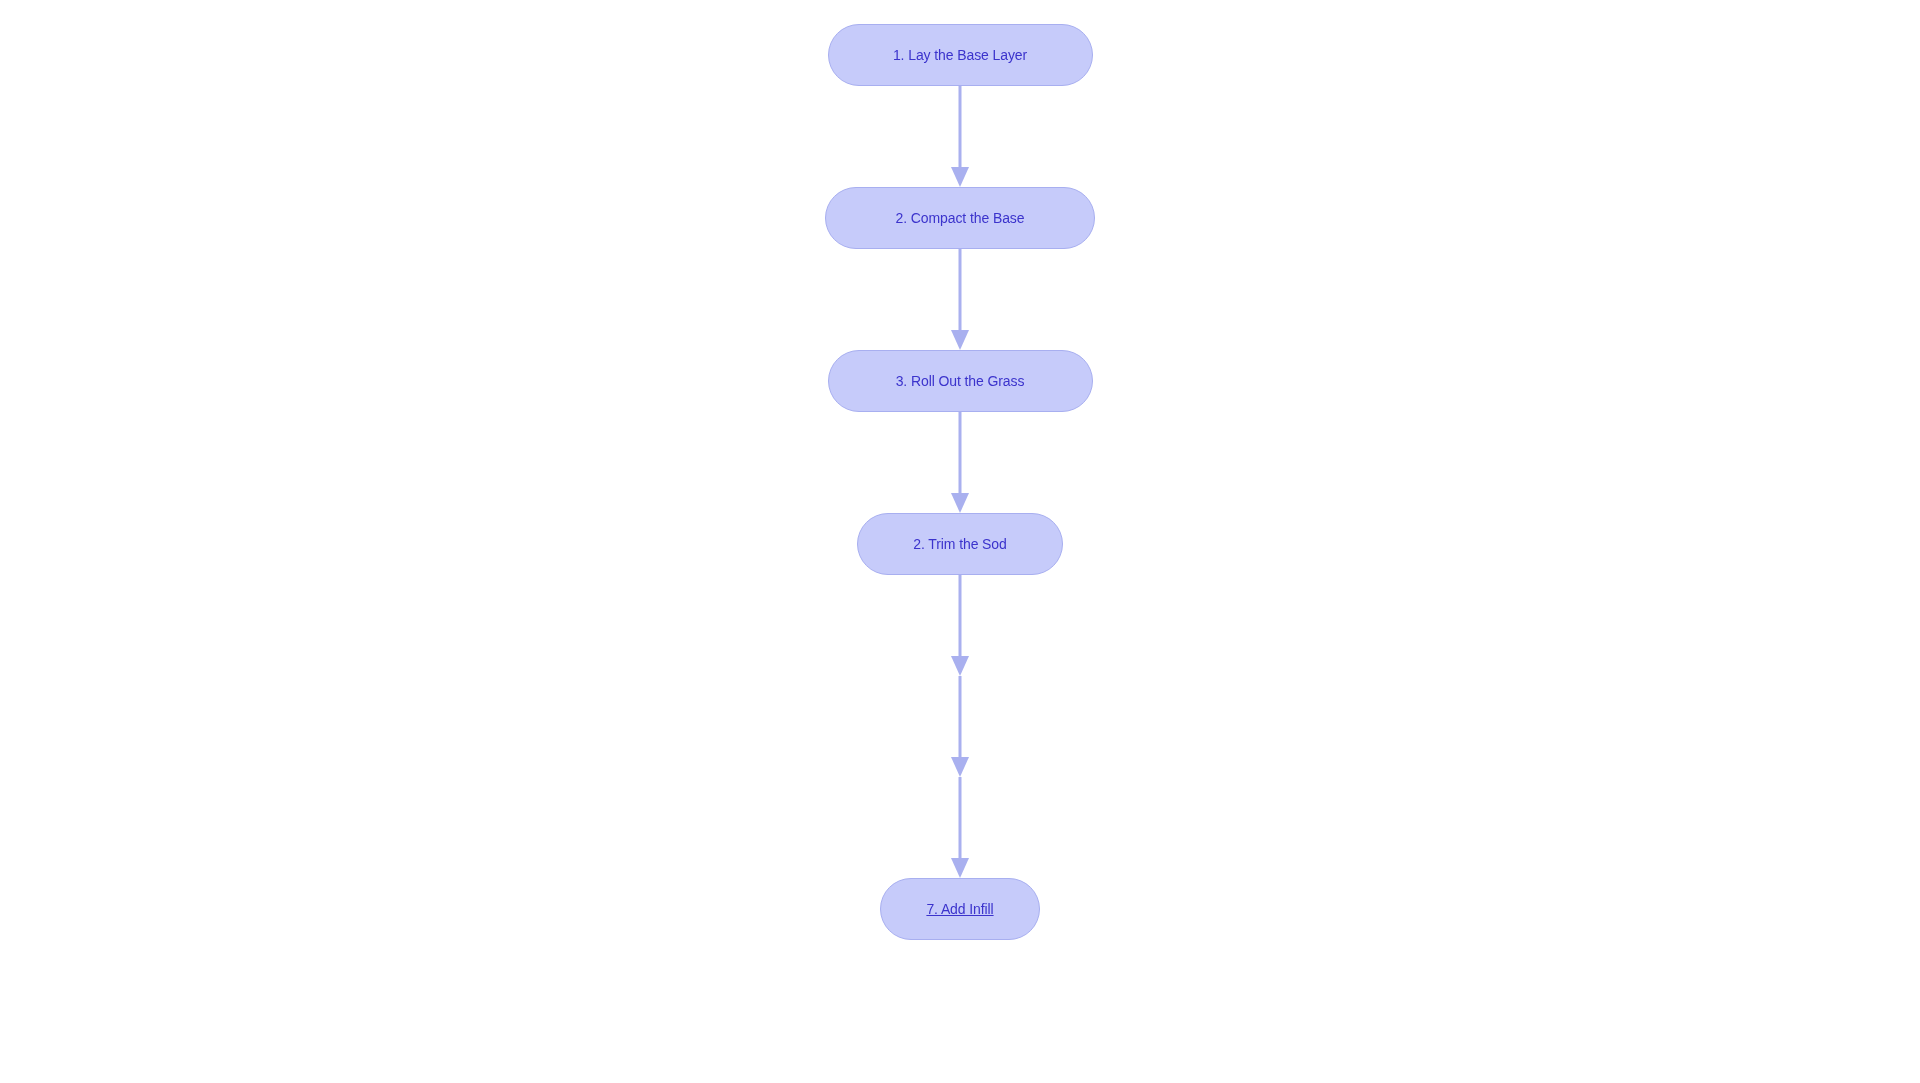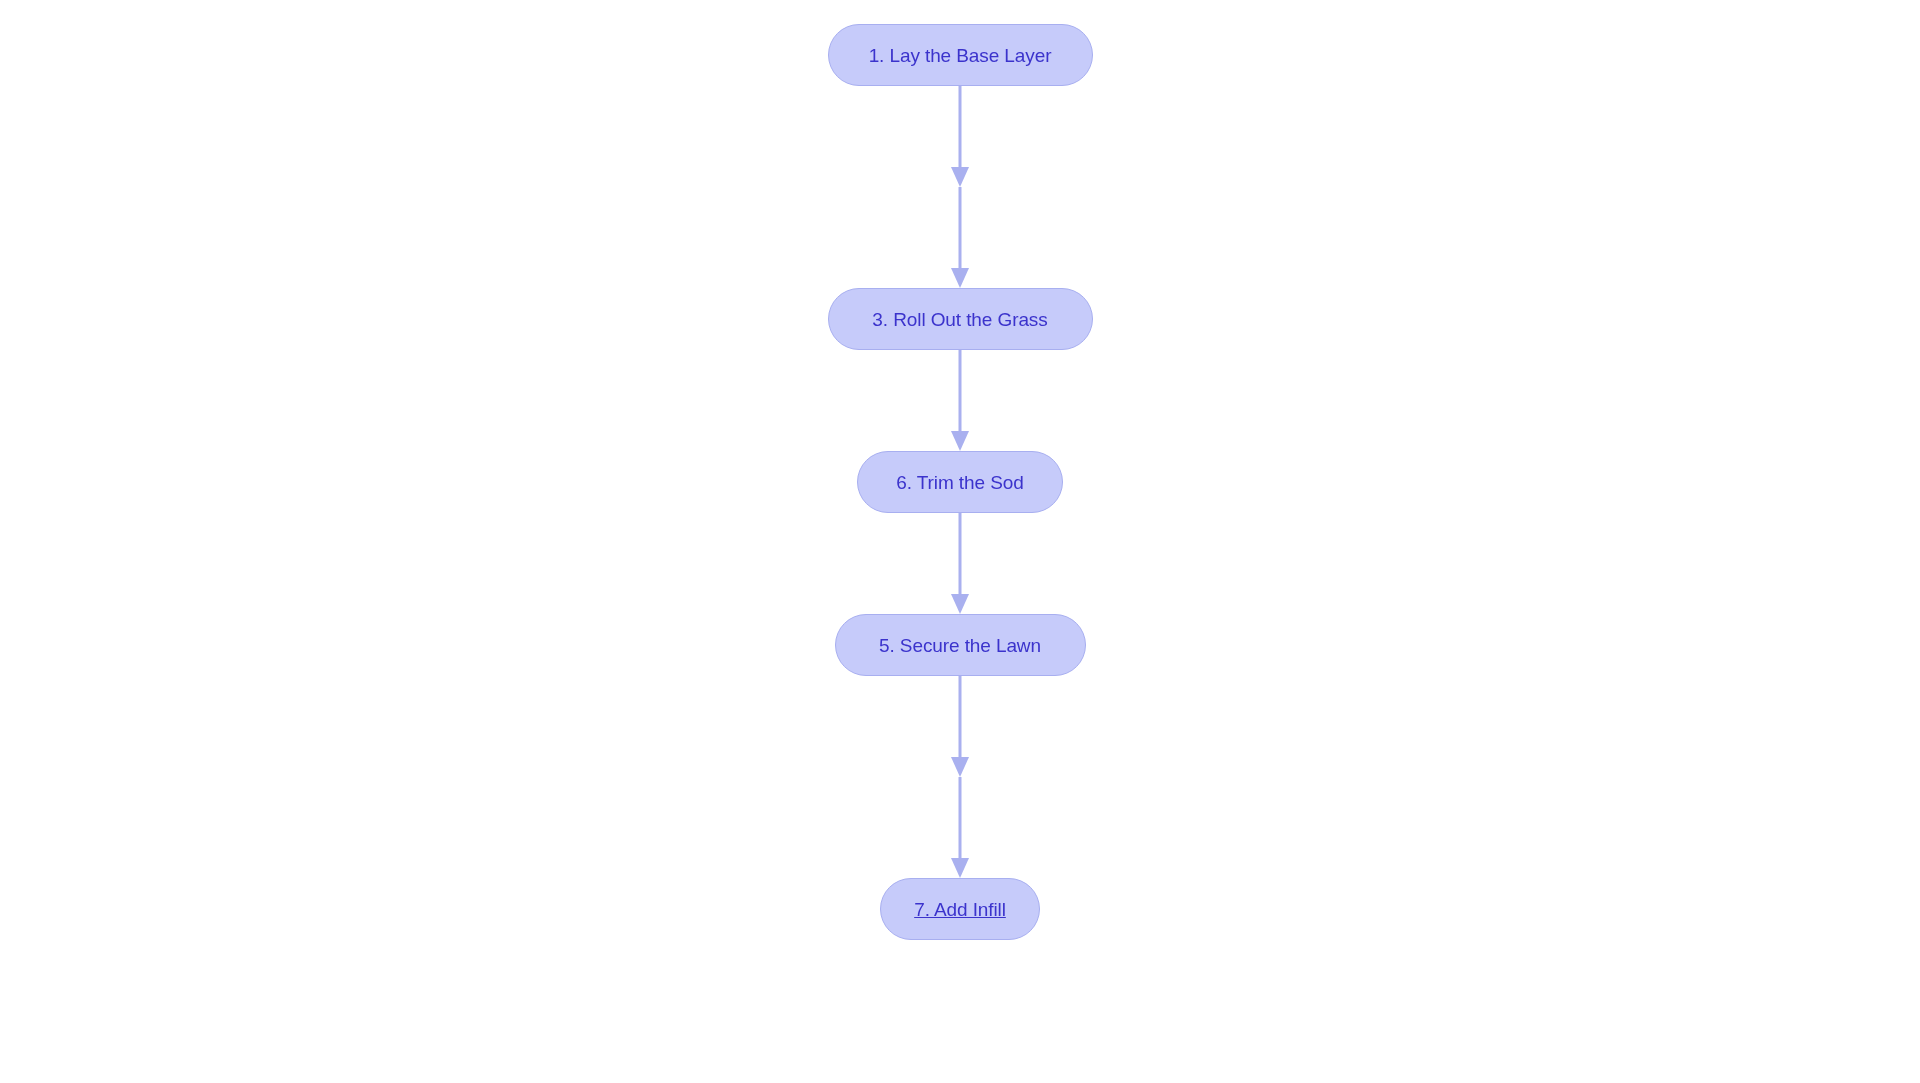--- a/index.html
+++ b/index.html
@@ -35,21 +35,21 @@
   .node {
     box-sizing: border-box;
     height: 62px;
     border-radius: 31px;
     background: #c6cbfa;
     border: 1.5px solid #a8aff0;
     color: #3b33cc;
     display: flex;
     align-items: center;
     justify-content: center;
-    font-size: 19px;
+    font-size: 14px;
     font-family: "Liberation Sans", sans-serif;
     letter-spacing: -0.1px;
     white-space: nowrap;
     padding: 0 34px;
     flex: none;
   }
 
   .node-label {
     display: block;
     line-height: 1;
@@ -105,47 +105,47 @@
 
     <div class="node w-1">
       <span class="node-label">1. Lay the Base Layer</span>
     </div>
 
     <div class="connector">
       <div class="stem"></div>
       <div class="arrowhead"></div>
     </div>
 
+    <div class="node w-2">
+      <span class="node-label">2. Compact the Base</span>
+    </div>
 
     <div class="connector">
       <div class="stem"></div>
       <div class="arrowhead"></div>
     </div>
 
     <div class="node w-3">
       <span class="node-label">3. Roll Out the Grass</span>
     </div>
 
     <div class="connector">
       <div class="stem"></div>
       <div class="arrowhead"></div>
     </div>
 
     <div class="node w-4">
-      <span class="node-label">6. Trim the Sod</span>
+      <span class="node-label">2. Trim the Sod</span>
     </div>
 
     <div class="connector">
       <div class="stem"></div>
       <div class="arrowhead"></div>
     </div>
 
-    <div class="node w-5">
-      <span class="node-label">5. Secure the Lawn</span>
-    </div>
 
     <div class="connector">
       <div class="stem"></div>
       <div class="arrowhead"></div>
     </div>
 
 
     <div class="connector">
       <div class="stem"></div>
       <div class="arrowhead"></div>

